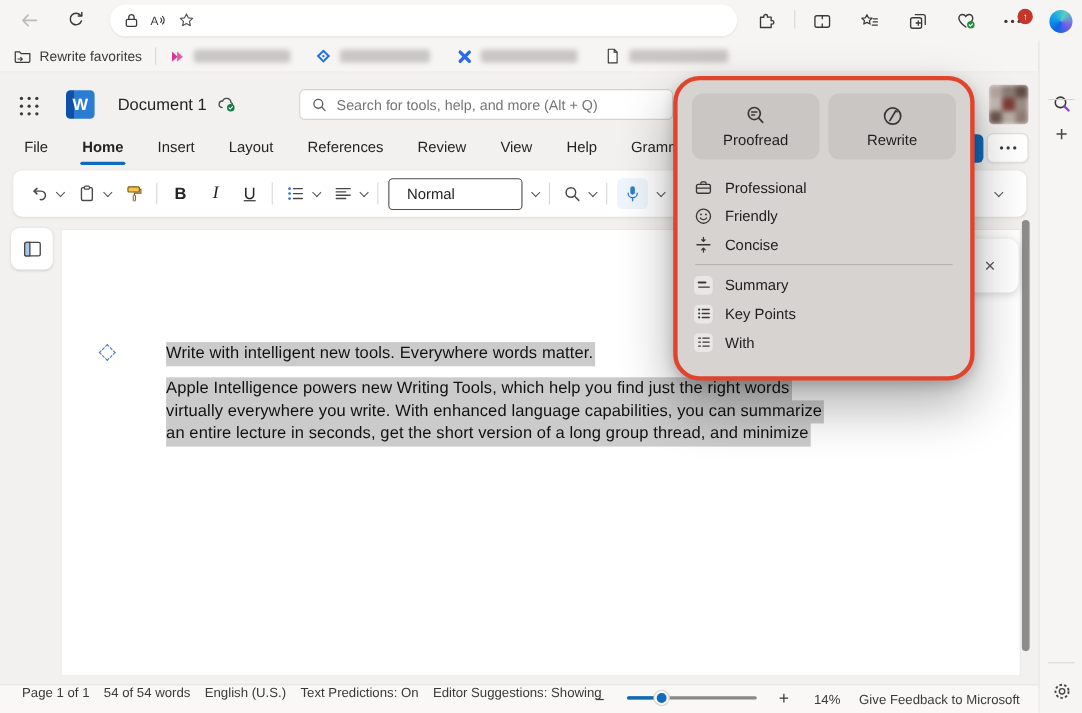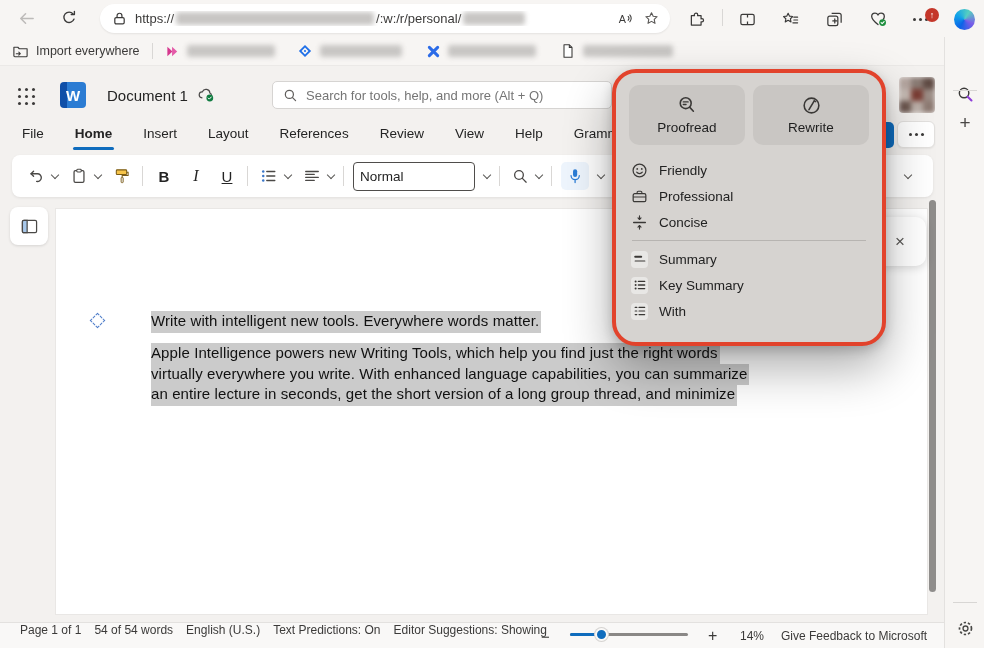--- a/index.html
+++ b/index.html
@@ -40,21 +40,21 @@
   .menu-item{padding:2px 2px;position:relative;cursor:default}
   .menu-item.active{font-weight:bold}
   .menu-item.active::after{content:"";position:absolute;left:0;right:0;bottom:-7px;height:3px;border-radius:2px;background:#0f6cbd}
   .blue-frag{position:absolute;left:856px;top:122px;width:38px;height:26px;background:#0f6cbd;border-radius:5px;z-index:3}
   .more-btn{position:absolute;left:897px;top:121px;width:38px;height:27px;background:#fff;border:1px solid #e2e0de;border-radius:6px;box-shadow:0 1px 2px rgba(0,0,0,.06);display:flex;align-items:center;justify-content:center;z-index:4}
   .dots3{width:3px;height:3px;border-radius:50%;background:#3b3a39;box-shadow:6px 0 0 #3b3a39,12px 0 0 #3b3a39;margin-right:12px}
   
   .fmt-bar{position:absolute;left:12px;top:155px;width:921px;height:42px;background:#fff;border-radius:8px;box-shadow:0 1px 3px rgba(0,0,0,.08);display:flex;align-items:center;gap:9px;padding:0 12px}
   .tb-group{display:flex;align-items:center;gap:4px}
   .btn{display:flex;align-items:center;justify-content:center;border-radius:4px;height:28px;padding:0 3px}
-  .style-box{width:122px;height:29px;border:1.4px solid #4f4d4b;border-radius:4px;display:flex;align-items:center;padding:0 6px;font-size:13.5px;color:#242424;background:#fff}
+  .style-box{width:122px;height:29px;border:1.4px solid #4f4d4b;border-radius:4px;display:flex;align-items:center;padding:0 16px;font-size:13.5px;color:#242424;background:#fff}
   .mic-box{height:28px;background:#eef5fd;border-radius:5px;display:flex;align-items:center;padding:0 5px}
   .ribbon-chev{position:absolute;right:12px;top:8px;width:26px;height:26px;display:flex;align-items:center;justify-content:center}
   
   .navpane-btn{position:absolute;left:10px;top:207px;width:38px;height:38px;background:#fff;border-radius:8px;box-shadow:0 1px 3px rgba(0,0,0,.12);display:flex;align-items:center;justify-content:center;z-index:2}
   .page{position:absolute;left:55px;top:208px;width:873px;height:407px;background:#fff;border:1px solid #e9e7e5;z-index:1}
   .margin-diamond{position:absolute;left:92px;top:315px;width:11px;height:11px;border:1.3px dashed #4d7cc9;transform:rotate(45deg);z-index:2}
   .doc-text{position:absolute;left:151px;z-index:2;font-size:15px;color:#111;letter-spacing:.1px}
   .hl{background:#cbcbcb;display:inline-block;line-height:20.5px;padding:0 2px 1px 0}
   .doc-line{height:20.6px;white-space:nowrap}
   .v-scroll{position:absolute;left:929px;top:200px;width:7px;height:392px;background:#8f8d8b;border-radius:4px;z-index:2}
@@ -90,26 +90,20 @@
         <path d="M16 2.6v3.6h-3.6" fill="none" stroke="#3b3a39" stroke-width="1.5" stroke-linecap="round" stroke-linejoin="round"></path>
       </svg>
   </div>
   <div class="abs addr">
     <span>
       <svg width="15" height="15" viewBox="0 0 16 16">
           <rect x="3" y="7" width="10" height="6.8" rx="1.5" fill="none" stroke="#3b3a39" stroke-width="1.3"></rect>
           <path d="M5.4 7V5a2.6 2.6 0 0 1 5.2 0v2" fill="none" stroke="#3b3a39" stroke-width="1.3"></path>
         </svg>
     </span>
-    <span class="url">
-      <span>https://</span>
-      <span class="redact" style="width:198px;height:13px"></span>
-      <span>/:w:/r/personal/</span>
-      <span class="redact" style="width:62px;height:13px"></span>
-    </span>
     <span>
       <svg width="18" height="18" viewBox="0 0 20 20">
           <text x="2" y="14" font-size="12" fill="#3b3a39" font-family="Liberation Sans">A</text>
           <path d="M14.2 5.5a5.4 5.4 0 0 1 0 7.6M12.4 7.2a2.9 2.9 0 0 1 0 4.2" fill="none" stroke="#3b3a39" stroke-width="1.2" stroke-linecap="round"></path>
         </svg>
     </span>
     <span>
       <svg width="17" height="17" viewBox="0 0 20 20">
           <path d="M10 3.2l2 4.1 4.6.6-3.4 3.2.9 4.6L10 13.4l-4.1 2.3.9-4.6L3.4 7.9 8 7.3z" fill="none" stroke="#5a5856" stroke-width="1.3" stroke-linejoin="round"></path>
         </svg>
@@ -155,21 +149,21 @@
     <span class="copilot-disc"></span>
   </div>
 </div>
 
 <div class="abs fav-bar">
   <div class="fav-item">
     <svg width="17" height="17" viewBox="0 0 18 18">
         <path d="M2 4.5h4.2l1.5 1.6H16v7.4a1 1 0 0 1-1 1H3a1 1 0 0 1-1-1z" fill="none" stroke="#3b3a39" stroke-width="1.2" stroke-linejoin="round"></path>
         <path d="M4.5 11.3h4.3m-1.6-1.6 1.6 1.6-1.6 1.6" fill="none" stroke="#3b3a39" stroke-width="1.1" stroke-linecap="round" stroke-linejoin="round"></path>
       </svg>
-    <span>Import everywhere</span>
+    <span>Rewrite favorites</span>
   </div>
   <div class="vdiv" style="height:16px;margin:0 4px"></div>
   <div class="fav-item">
     <svg width="15" height="15" viewBox="0 0 16 16">
         <path d="M2.5 3l5.5 5-5.5 5z" fill="#d6388f"></path>
         <path d="M7.5 3l5.5 5-5.5 5z" fill="#e45aa8"></path>
       </svg>
     <span class="redact" style="width:88px;height:12px"></span>
   </div>
   <div class="fav-item" style="margin-left:14px">
@@ -379,33 +373,33 @@
           <circle cx="10" cy="10" r="7" fill="none" stroke="#3a3836" stroke-width="1.5"></circle>
           <path d="M12.6 5.6L7.6 14" stroke="#3a3836" stroke-width="1.5" stroke-linecap="round"></path>
           <path d="M12.6 5.6l1.4.8" stroke="#3a3836" stroke-width="1.3" stroke-linecap="round"></path>
         </svg>
       <span>Rewrite</span>
     </div>
   </div>
   <div class="wt-menu">
     <div class="wt-item">
       <svg width="17" height="17" viewBox="0 0 18 18">
+          <rect x="2.3" y="6" width="13.4" height="8.5" rx="1.6" fill="none" stroke="#3a3836" stroke-width="1.3"></rect>
+          <path d="M6.5 6V4.8A1.3 1.3 0 0 1 7.8 3.5h2.4a1.3 1.3 0 0 1 1.3 1.3V6M2.3 9.5h13.4" fill="none" stroke="#3a3836" stroke-width="1.2"></path>
+        </svg>
+      <span>Professional</span>
+    </div>
+    <div class="wt-item">
+      <svg width="17" height="17" viewBox="0 0 18 18">
           <circle cx="9" cy="9" r="6.8" fill="none" stroke="#3a3836" stroke-width="1.3"></circle>
           <circle cx="6.6" cy="7.3" r=".95" fill="#3a3836"></circle>
           <circle cx="11.4" cy="7.3" r=".95" fill="#3a3836"></circle>
           <path d="M6 10.8a3.8 3.8 0 0 0 6 0" fill="none" stroke="#3a3836" stroke-width="1.2" stroke-linecap="round"></path>
         </svg>
       <span>Friendly</span>
-    </div>
-    <div class="wt-item">
-      <svg width="17" height="17" viewBox="0 0 18 18">
-          <rect x="2.3" y="6" width="13.4" height="8.5" rx="1.6" fill="none" stroke="#3a3836" stroke-width="1.3"></rect>
-          <path d="M6.5 6V4.8A1.3 1.3 0 0 1 7.8 3.5h2.4a1.3 1.3 0 0 1 1.3 1.3V6M2.3 9.5h13.4" fill="none" stroke="#3a3836" stroke-width="1.2"></path>
-        </svg>
-      <span>Professional</span>
     </div>
     <div class="wt-item">
       <svg width="17" height="17" viewBox="0 0 18 18">
           <path d="M9 2v3.4M7.4 4.2 9 5.8l1.6-1.6" fill="none" stroke="#3a3836" stroke-width="1.2" stroke-linecap="round" stroke-linejoin="round"></path>
           <path d="M2.8 9h12.4" stroke="#3a3836" stroke-width="1.4" stroke-linecap="round"></path>
           <path d="M9 16v-3.4M7.4 13.8 9 12.2l1.6 1.6" fill="none" stroke="#3a3836" stroke-width="1.2" stroke-linecap="round" stroke-linejoin="round"></path>
         </svg>
       <span>Concise</span>
     </div>
     <div class="wt-div"></div>
@@ -420,21 +414,21 @@
     </div>
     <div class="wt-item">
       <span class="wt-sq">
           <svg width="14" height="14" viewBox="0 0 14 14">
             <circle cx="2.6" cy="3.4" r="1" fill="#3a3836"></circle>
             <circle cx="2.6" cy="7" r="1" fill="#3a3836"></circle>
             <circle cx="2.6" cy="10.6" r="1" fill="#3a3836"></circle>
             <path d="M5.4 3.4h6.3M5.4 7h6.3M5.4 10.6h6.3" stroke="#3a3836" stroke-width="1.3" stroke-linecap="round"></path>
           </svg>
         </span>
-      <span>Key Summary</span>
+      <span>Key Points</span>
     </div>
     <div class="wt-item">
       <span class="wt-sq">
           <svg width="14" height="14" viewBox="0 0 14 14">
             <path d="M2.2 3.4h1.6M2.2 7h1.6M2.2 10.6h1.6" stroke="#3a3836" stroke-width="1.2" stroke-linecap="round"></path>
             <path d="M6 3.4h5.7M6 7h5.7M6 10.6h5.7" stroke="#3a3836" stroke-width="1.1" stroke-linecap="round"></path>
           </svg>
         </span>
       <span>With</span>
     </div>

